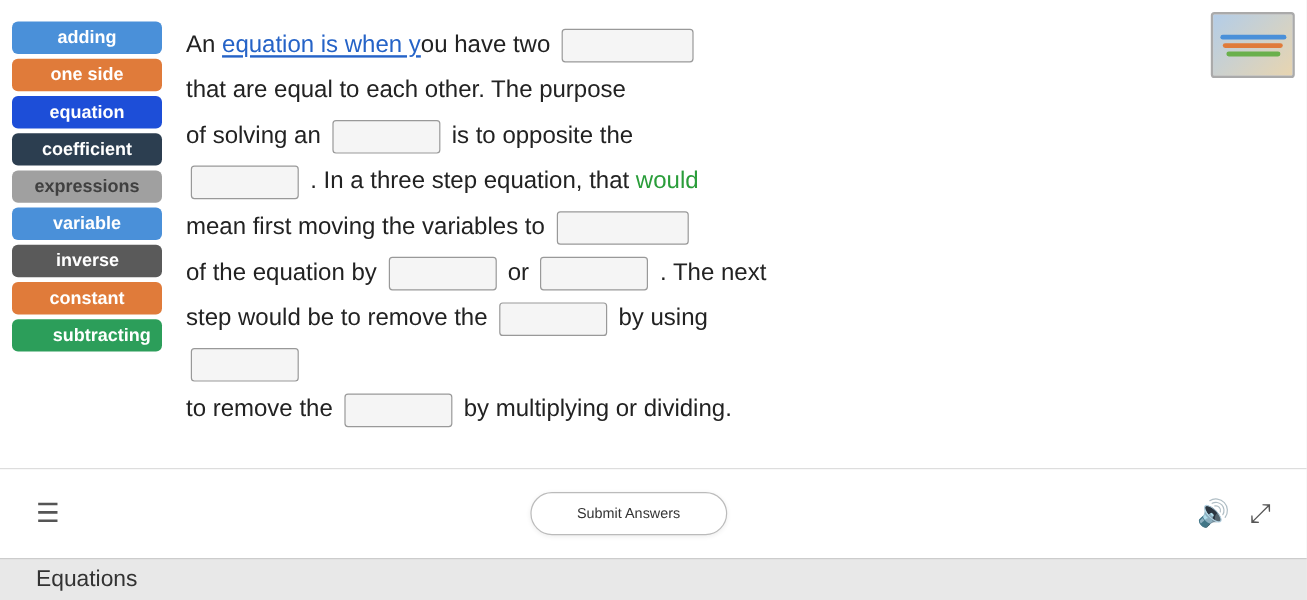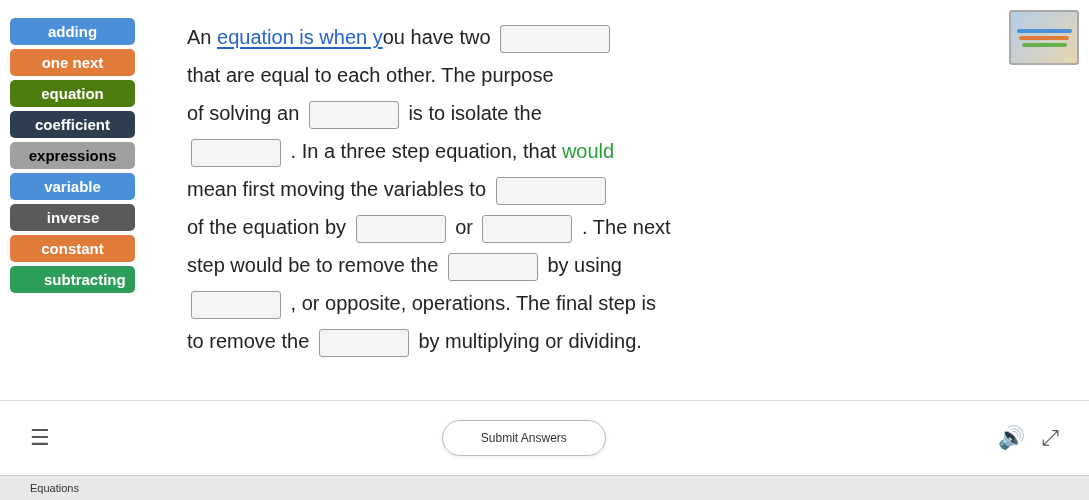--- a/index.html
+++ b/index.html
@@ -12,21 +12,20 @@
       overflow: hidden;
       display: flex;
       flex-direction: column;
     }
 
     .main-content {
       display: flex;
       flex: 1;
       background: #ffffff;
       position: relative;
-      gap: 32px;
     }
 
     .word-bank {
       display: flex;
       flex-direction: column;
       gap: 4px;
       padding: 18px 10px;
       width: 145px;
       min-width: 145px;
       background: #fff;
@@ -38,23 +37,23 @@
       color: #fff;
       font-size: 15px;
       font-weight: 600;
       text-align: center;
       cursor: grab;
       user-select: none;
     }
 
     .chip-adding      { background: #4a90d9; }
     .chip-one-side    { background: #e07b3a; }
-    .chip-equation    { background: #4d7c0f; }
+    .chip-equation    { background: #1d4ed8; }
     .chip-coefficient { background: #2c3e50; }
-    .chip-expressions { background: #a0a0a0; color: #000000; }
+    .chip-expressions { background: #a0a0a0; color: #404040; }
     .chip-variable    { background: #4a90d9; }
     .chip-inverse     { background: #5a5a5a; padding-left: 11px; }
     .chip-constant    { background: #e07b3a; }
     .chip-subtracting { background: #2c9e5a; padding-left: 34px; }
 
     .exercise-area {
       flex: 1;
       padding: 18px 20px 10px 10px;
       font-size: 20px;
       color: #222;
@@ -169,33 +168,33 @@
     }
 
     .expand-arrows {
       font-size: 20px;
       line-height: 1;
     }
 
     .page-footer {
       background: #e8e8e8;
       padding: 6px 30px;
-      font-size: 11px;
+      font-size: 19px;
       color: #333;
       border-top: 1px solid #ccc;
     }
   </style>
 </head>
 <body>
 
 <div class="main-content">
 
   <div class="word-bank">
     <div class="word-chip chip-adding">adding</div>
-    <div class="word-chip chip-one-side">one next</div>
+    <div class="word-chip chip-one-side">one side</div>
     <div class="word-chip chip-equation">equation</div>
     <div class="word-chip chip-coefficient">coefficient</div>
     <div class="word-chip chip-expressions">expressions</div>
     <div class="word-chip chip-variable">variable</div>
     <div class="word-chip chip-inverse">inverse</div>
     <div class="word-chip chip-constant">constant</div>
     <div class="word-chip chip-subtracting">subtracting</div>
   </div>
 
   <div class="exercise-area">
@@ -210,21 +209,21 @@
       
       <span>An <span class="highlight-blue">equation is when y</span>ou have two </span>
       <span class="blank"></span>
       <br>
       
       <span>that are equal to each other. The purpose</span>
       <br>
       
       <span>of solving an </span>
       <span class="blank blank-sm"></span>
-      <span> is to isolate the</span>
+      <span> is to opposite the</span>
       <br>
       
       <span class="blank blank-sm"></span>
       <span>. In a three step equation, that <span class="highlight-green">would</span></span>
       <br>
       
       <span>mean first moving the variables to </span>
       <span class="blank"></span>
       <br>
       
@@ -234,21 +233,20 @@
       <span class="blank blank-sm"></span>
       <span>. The next</span>
       <br>
       
       <span>step would be to remove the </span>
       <span class="blank blank-sm"></span>
       <span> by using</span>
       <br>
       
       <span class="blank blank-sm"></span>
-      <span>, or opposite, operations. The final step is</span>
       <br>
       
       <span>to remove the </span>
       <span class="blank blank-sm"></span>
       <span> by multiplying or dividing.</span>
     </div>
   </div>
 </div>
 
 <div class="bottom-bar">

